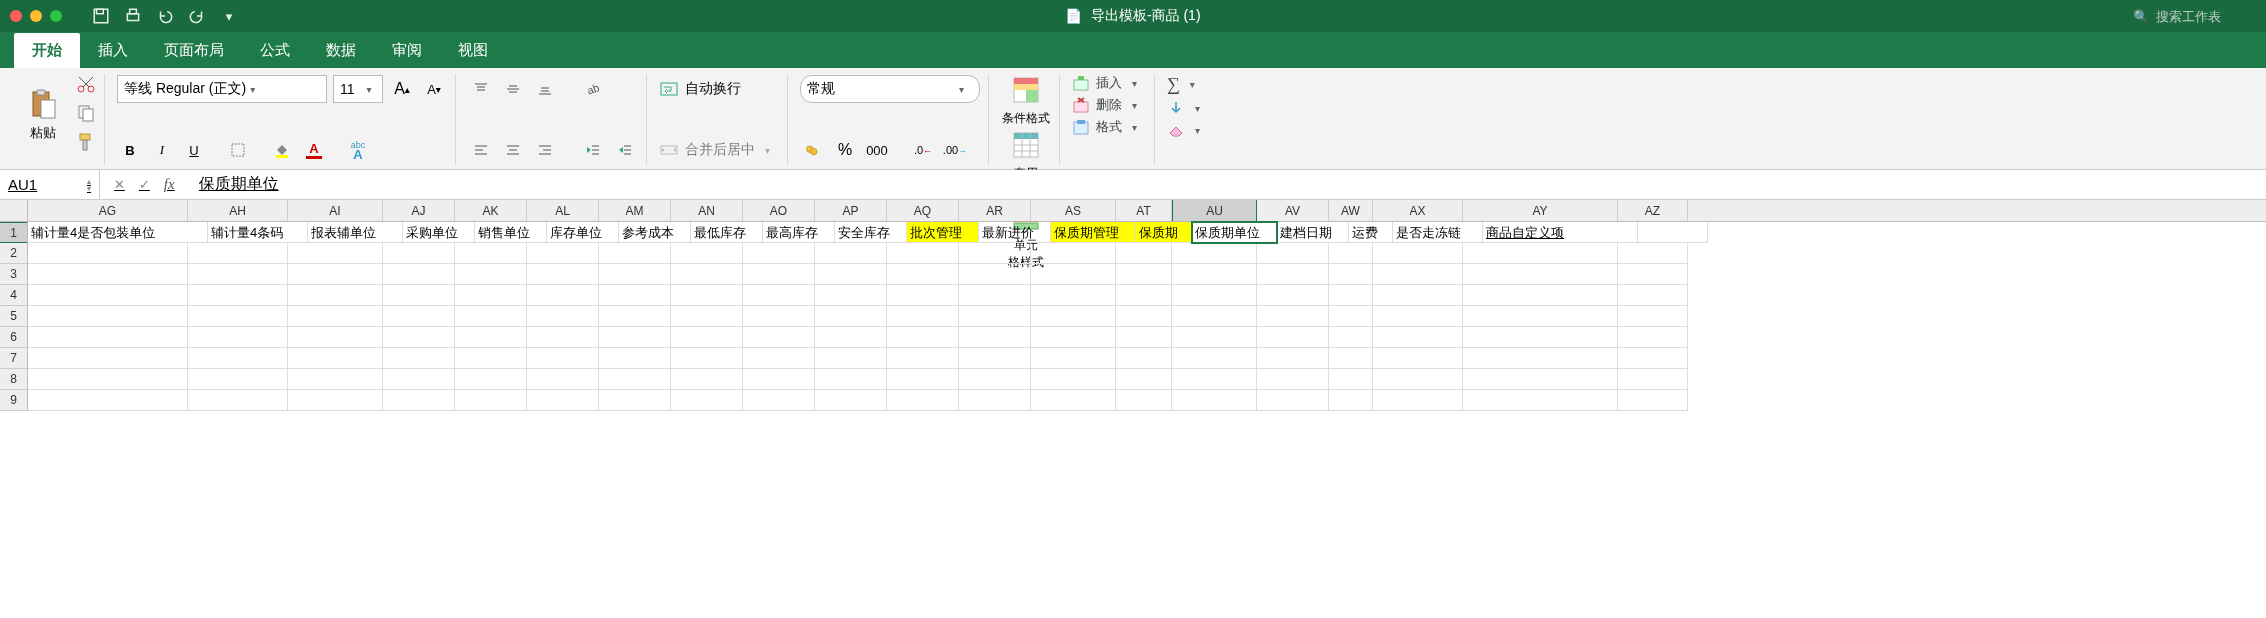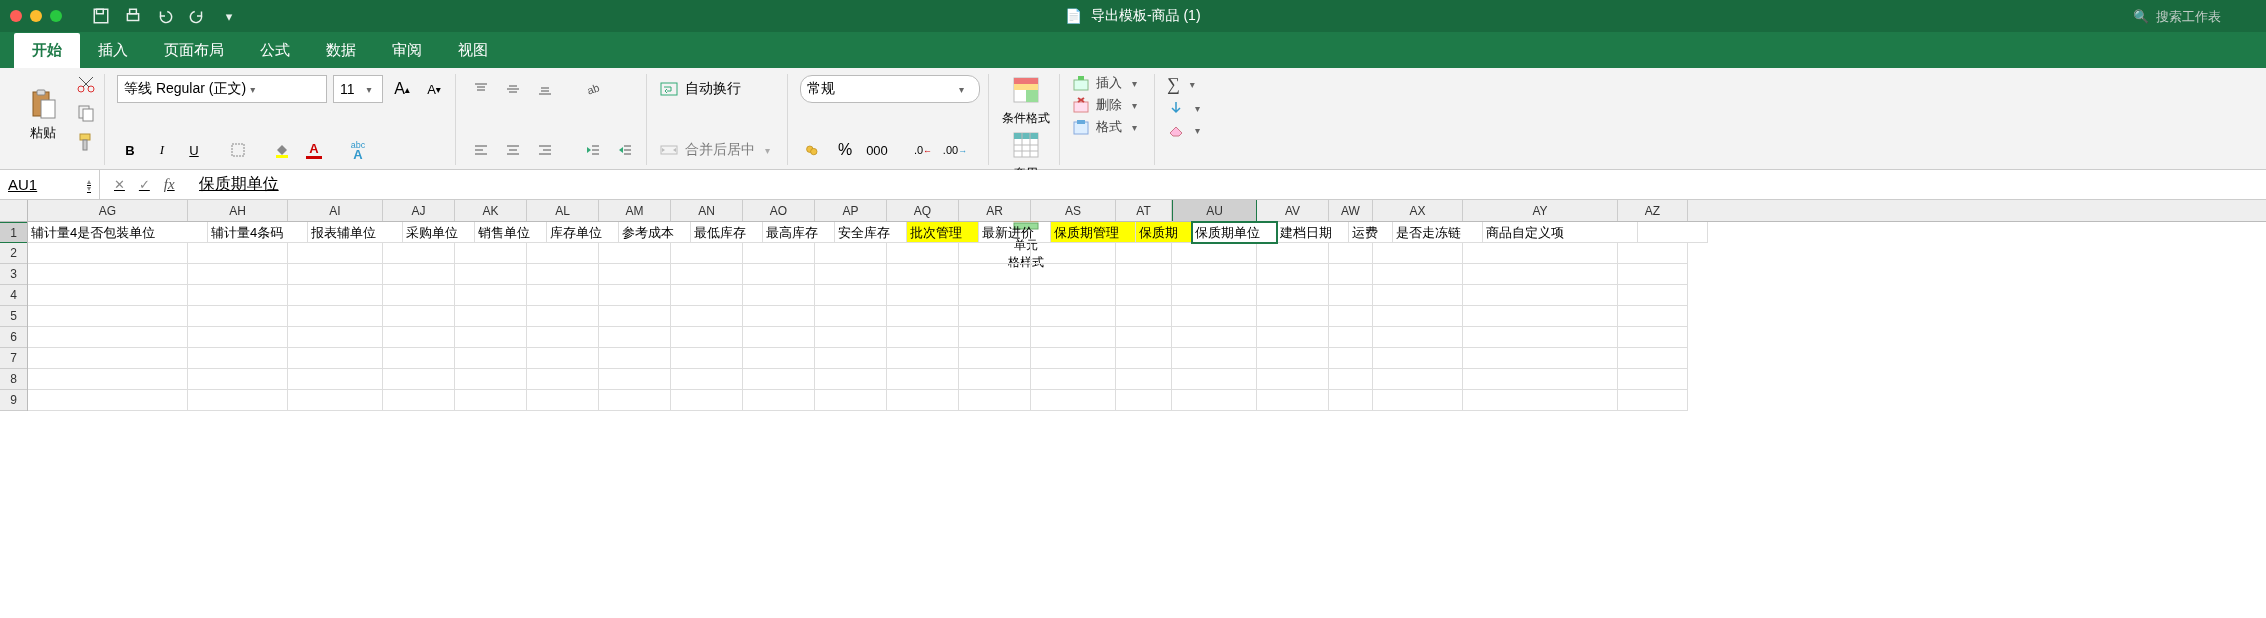--- a/index.html
+++ b/index.html
@@ -467,21 +467,21 @@
         <div class="cell" style="width: 72px;">最高库存</div>
         <div class="cell" style="width: 72px;">安全库存</div>
         <div class="cell hl" style="width: 72px;">批次管理</div>
         <div class="cell" style="width: 72px;">最新进价</div>
         <div class="cell hl" style="width: 85px;">保质期管理</div>
         <div class="cell hl" style="width: 56px;">保质期</div>
         <div class="cell active" style="width: 85px;">保质期单位</div>
         <div class="cell" style="width: 72px;">建档日期</div>
         <div class="cell" style="width: 44px;">运费</div>
         <div class="cell" style="width: 90px;">是否走冻链</div>
-        <div class="cell" style="width: 155px;">商品自定义项</div>
+        <div class="cell" style="width: 155px; text-decoration: underline;">商品自定义项</div>
         <div class="cell" style="width: 70px;"></div>
       </div>
       <div class="row">
         <div class="cell" style="width: 160px;"></div>
         <div class="cell" style="width: 100px;"></div>
         <div class="cell" style="width: 95px;"></div>
         <div class="cell" style="width: 72px;"></div>
         <div class="cell" style="width: 72px;"></div>
         <div class="cell" style="width: 72px;"></div>
         <div class="cell" style="width: 72px;"></div>

